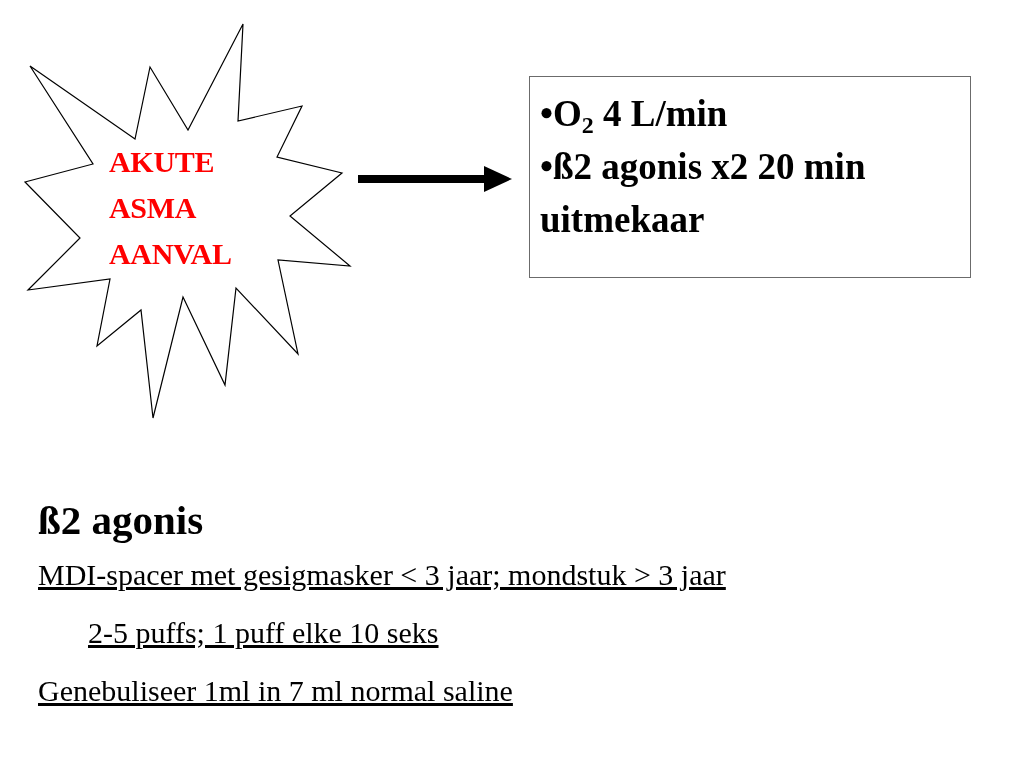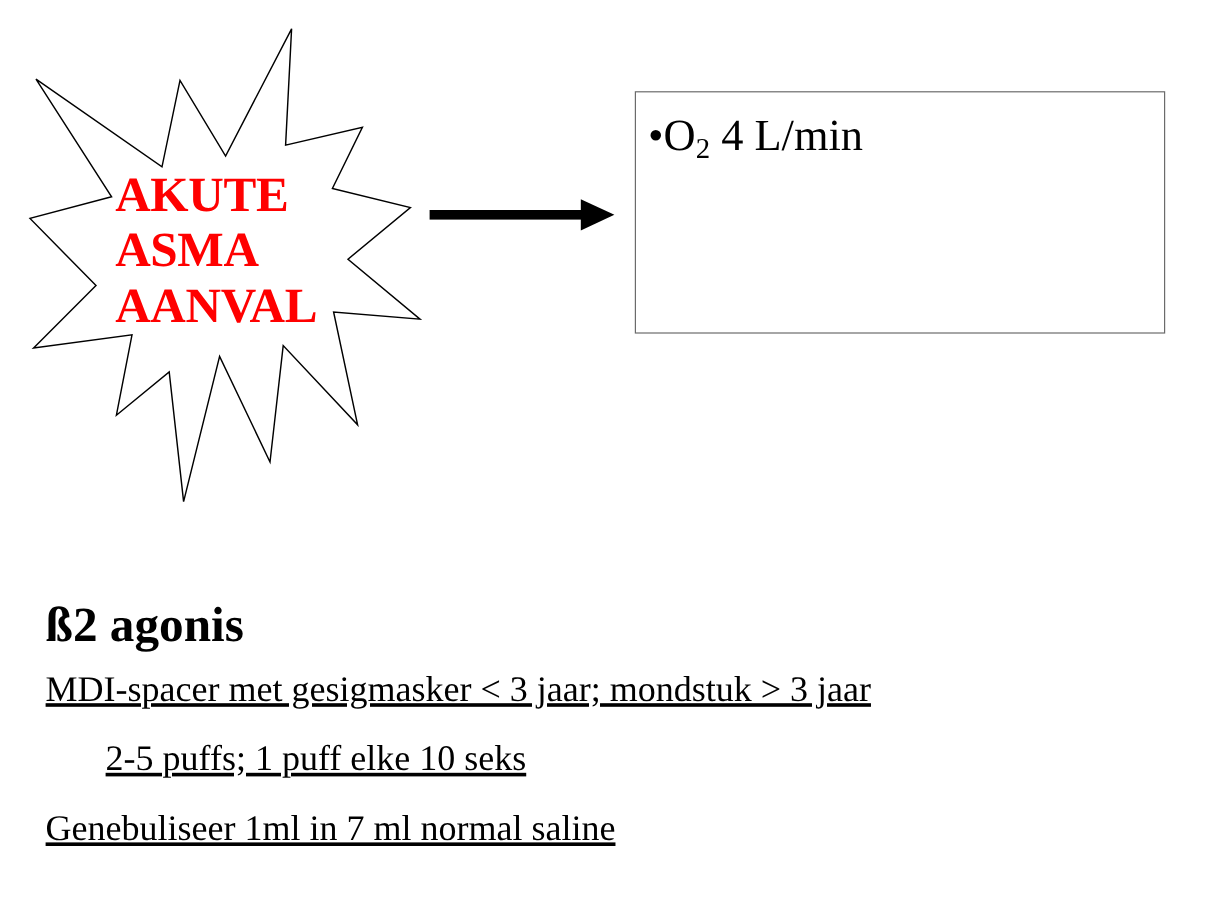--- a/index.html
+++ b/index.html
@@ -22,26 +22,26 @@
       height: 768px;
     }
     .starburst {
       position: absolute;
       left: 0; top: 0;
       width: 400px;
       height: 440px;
     }
     .star-text {
       position: absolute;
-      left: 96px;
+      left: 109px;
       top: 139px;
       color: #ff0000;
       font-family: "Liberation Serif", serif;
       font-weight: bold;
-      font-size: 41px;
+      font-size: 30px;
       line-height: 46px;
       letter-spacing: -0.3px;
     }
     .star-text div { white-space: nowrap; }
     .arrow {
       position: absolute;
       left: 355px;
       top: 160px;
       width: 165px;
       height: 40px;
@@ -49,21 +49,21 @@
     .action-box {
       position: absolute;
       left: 529px;
       top: 76px;
       width: 442px;
       height: 202px;
       border: 1px solid #6b6b6b;
       box-sizing: border-box;
       padding: 10px 10px 0 10px;
       font-family: "Liberation Serif", serif;
-      font-weight: normal;
+      font-weight: bold;
       font-size: 37px;
       line-height: 53px;
     }
     .action-box .item { white-space: nowrap; }
     .action-box .item.wrap { white-space: normal; }
     .action-box sub {
       font-size: 24px;
       vertical-align: -7px;
       line-height: 0;
     }
@@ -108,20 +108,23 @@
 
   <svg class="arrow" viewBox="0 0 165 40" width="165" height="40">
     <rect x="3" y="15" width="130" height="8" fill="#000000"></rect>
     <polygon points="129,6 157,19 129,32" fill="#000000"></polygon>
   </svg>
 
   <div class="action-box">
     <div class="item">
       <span>•</span><span>O</span><sub>2</sub><span> 4 L/min</span>
     </div>
+    <div class="item wrap">
+      <span>•</span><span>ß2 agonis x2 20 min uitmekaar</span>
+    </div>
   </div>
 
   <div class="notes">
     <div class="heading">ß2 agonis</div>
     <div class="line first">MDI-spacer met gesigmasker &lt; 3 jaar; mondstuk &gt; 3 jaar</div>
     <div class="line indent">2-5 puffs; 1 puff elke 10 seks</div>
     <div class="line">Genebuliseer 1ml in 7 ml normal saline</div>
   </div>
 
 </div>

